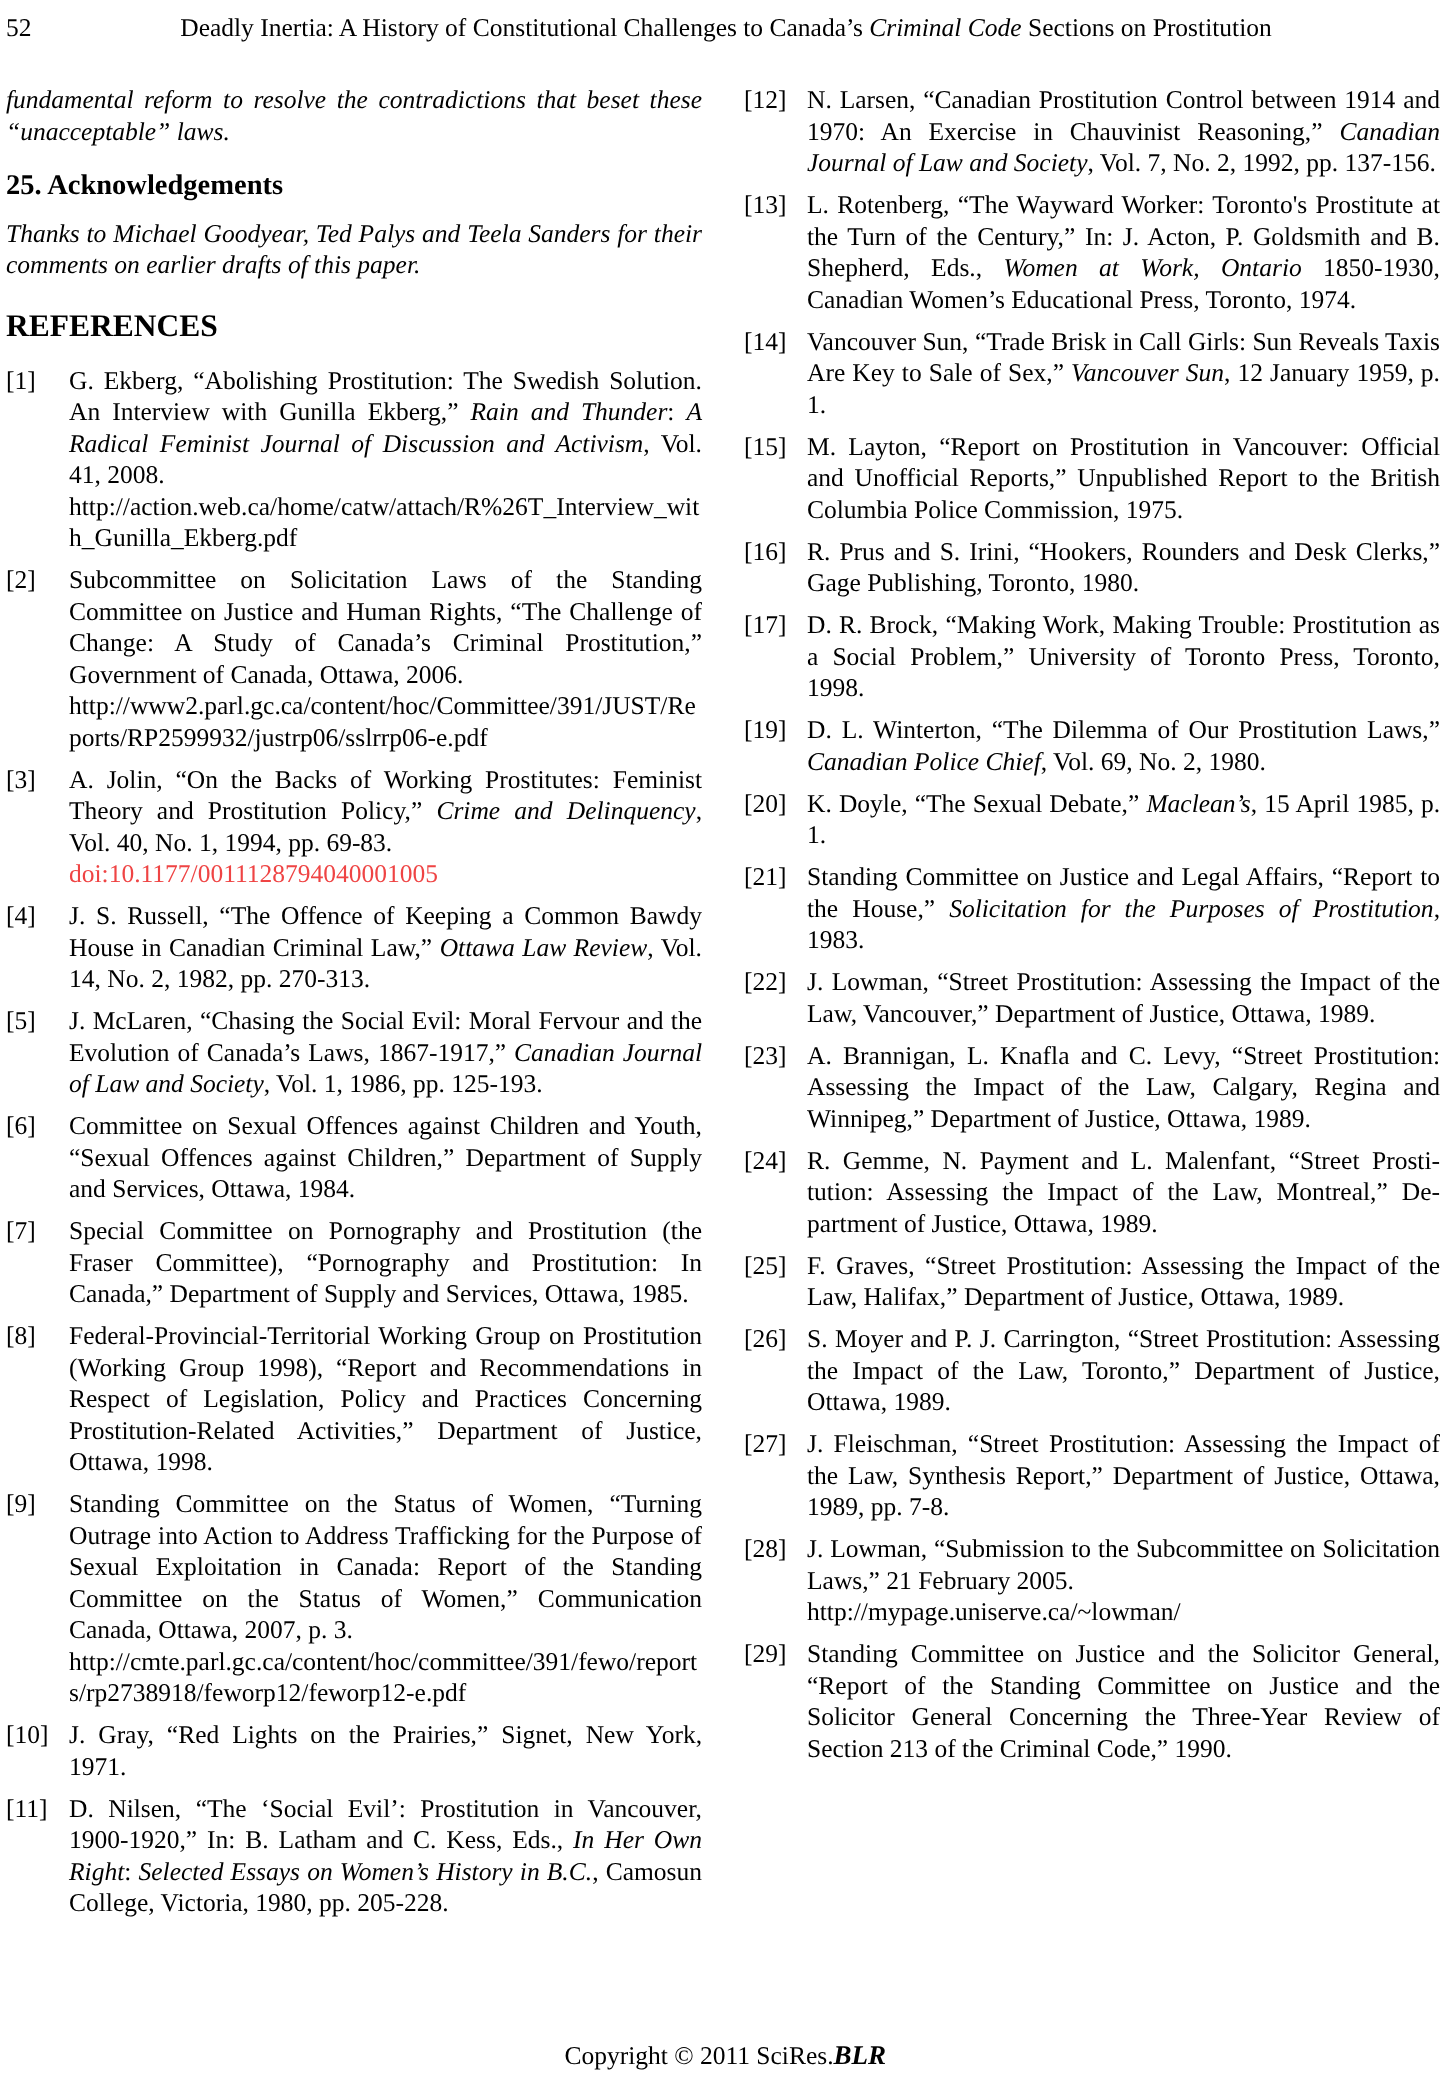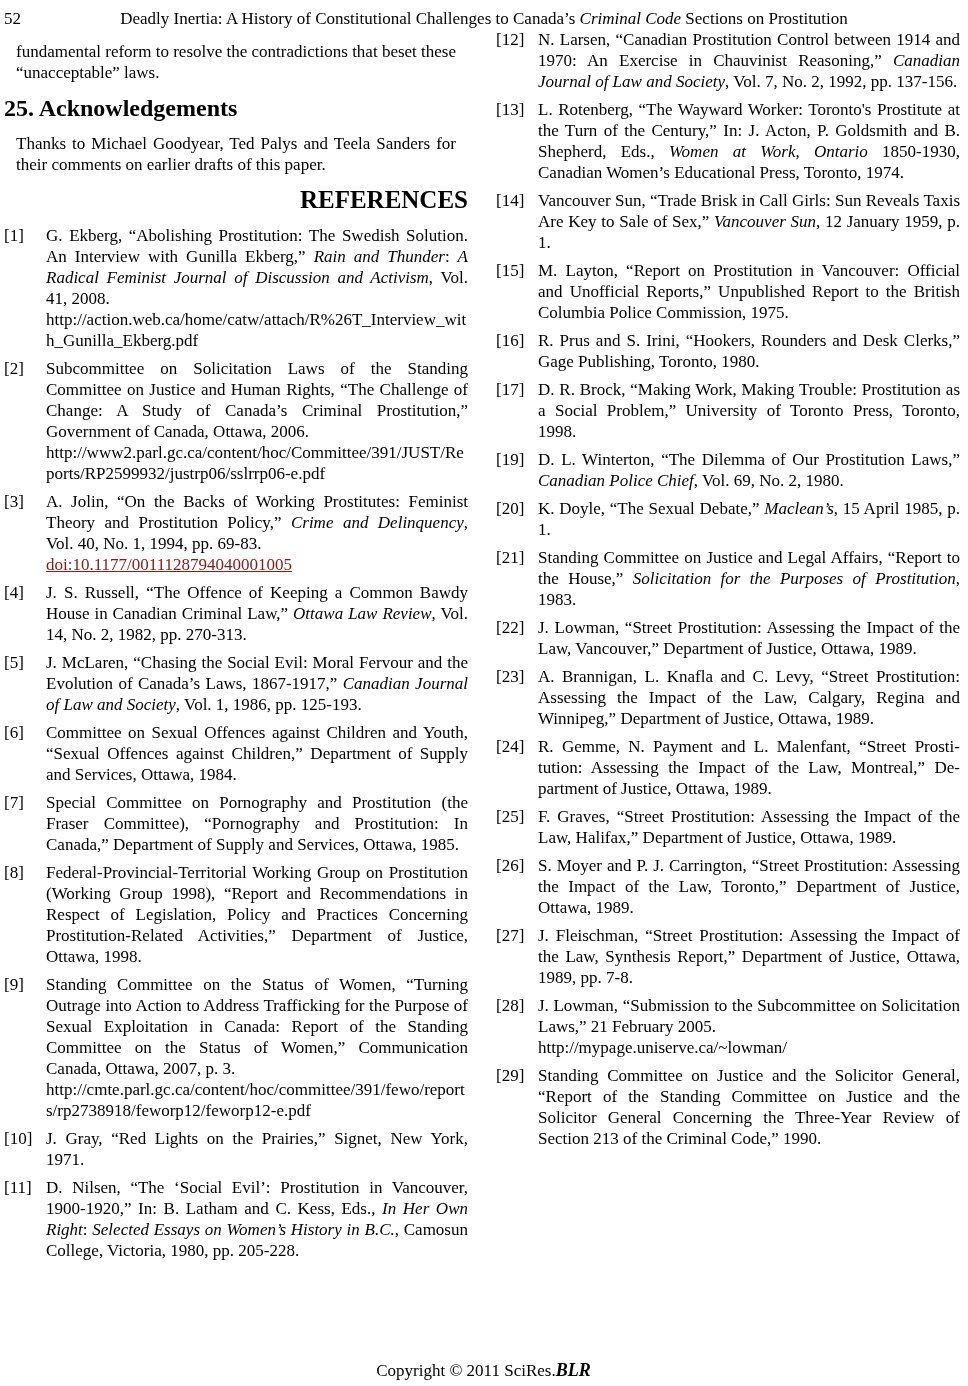--- a/index.html
+++ b/index.html
@@ -9,42 +9,42 @@
     height: 1386px;
     box-sizing: border-box;
     padding: 8px 4px 0 4px;
     background: #ffffff;
     font-family: "Liberation Serif", "DejaVu Serif", serif;
     font-size: 17px;
     line-height: 21px;
     color: #000000;
     overflow: hidden;
   }
-  .header { position: relative; text-align: center; }
+  .header { position: relative; text-align: center; margin-bottom: 27px; }
   .page-number { position: absolute; left: 0; top: 0; }
   .columns { display: flex; gap: 28px; }
   .col { width: 464px; }
-  .para { margin: 12px; text-align: justify; }
+  .para { margin: 0; text-align: justify; font-style: italic; }
   .ack-heading {
-    font-size: 24px; line-height: 25px; font-weight: bold;
+    font-size: 19px; line-height: 25px; font-weight: bold;
     margin: 13px 0 9px 0; text-align: left;
   }
   .refs-heading {
-    font-size: 25px; line-height: 25px; font-weight: bold;
-    text-align: right; margin: 8px 0 13px 0;
+    font-size: 21px; line-height: 25px; font-weight: bold;
+    text-align: left; margin: 18px 0 13px 0;
   }
   .ref {
     position: relative;
     padding-left: 42px;
     text-align: justify;
     margin: 0 0 7px 0;
   }
   .ref-num { position: absolute; left: 0; top: 0; }
   .url { overflow-wrap: anywhere; word-break: break-all; }
-  .doi-link { color: #7f1d1d; text-decoration: underline; cursor: pointer; overflow-wrap: anywhere; }
+  .doi-link { color: #ef4444; cursor: pointer; overflow-wrap: anywhere; }
   .footer {
     position: absolute; left: 4px; right: 5px; bottom: 5px;
     display: flex; justify-content: center; align-items: baseline;
   }
   .journal-abbrev { font-weight: bold; font-style: italic; font-size: 18px; }
   i { font-style: italic; }
 </style>
 </head>
 <body>
 

